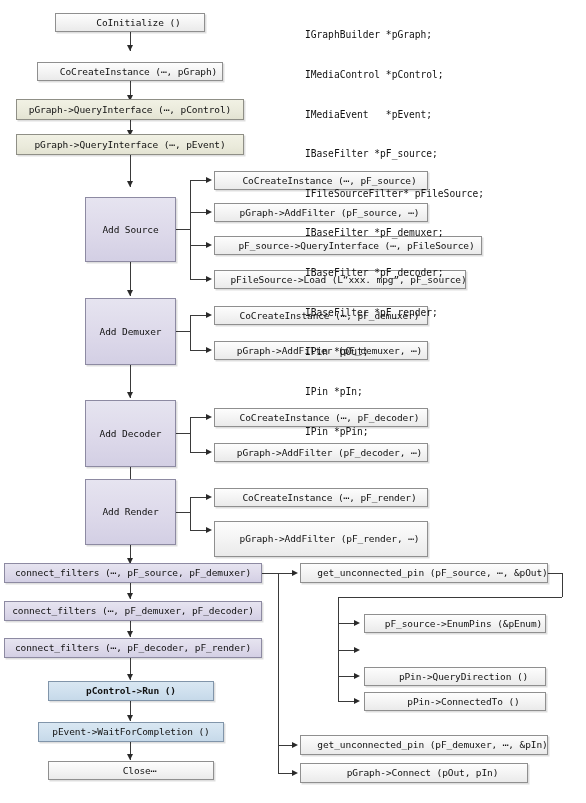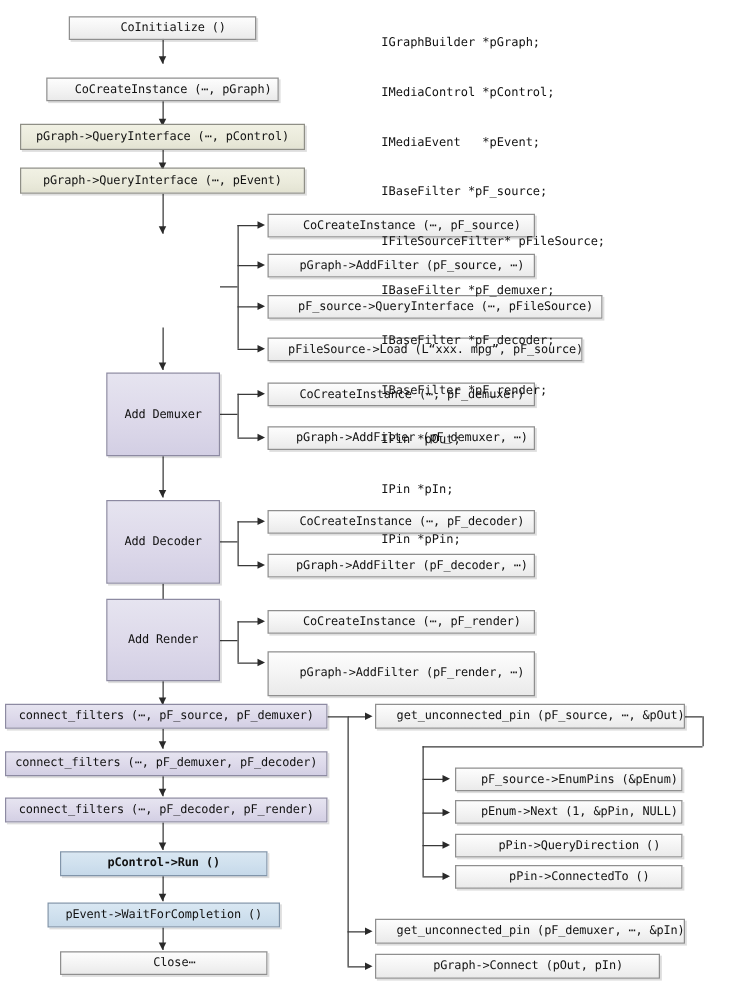--- a/index.html
+++ b/index.html
@@ -112,20 +112,23 @@
   </div>
 
   <div class="node n-beige" style="left:16px;top:99px;width:228px;height:21px;">
     <span>pGraph-&gt;QueryInterface (⋯, pControl)</span>
   </div>
 
   <div class="node n-beige" style="left:16px;top:134px;width:228px;height:21px;">
     <span>pGraph-&gt;QueryInterface (⋯, pEvent)</span>
   </div>
 
+  <div class="node n-purple" style="left:85px;top:197px;width:91px;height:65px;">
+    <span>Add Source</span>
+  </div>
 
   <div class="vline" style="left:130px;top:262px;height:34px;"></div>
   <div class="ar-down" style="left:126.5px;top:290px;"></div>
 
   <div class="hline" style="left:176px;top:229px;width:14px;"></div>
   <div class="vline" style="left:190px;top:180px;height:99px;"></div>
   <div class="hline" style="left:190px;top:180px;width:20px;"></div>
   <div class="hline" style="left:190px;top:212px;width:20px;"></div>
   <div class="hline" style="left:190px;top:245px;width:20px;"></div>
   <div class="hline" style="left:190px;top:279px;width:20px;"></div>
@@ -264,23 +267,20 @@
   <div class="hline" style="left:338px;top:676px;width:20px;"></div>
   <div class="hline" style="left:338px;top:701px;width:20px;"></div>
   <div class="ar-right" style="left:354px;top:619.5px;"></div>
   <div class="ar-right" style="left:354px;top:646.5px;"></div>
   <div class="ar-right" style="left:354px;top:672.5px;"></div>
   <div class="ar-right" style="left:354px;top:697.5px;"></div>
 
   <div class="node n-plain" style="left:364px;top:614px;width:182px;height:19px;">
     <span>pF_source-&gt;EnumPins (&amp;pEnum)</span>
   </div>
-  <div class="node n-plain" style="left:364px;top:640px;width:182px;height:19px;">
-    <span>pEnum-&gt;Next (1, &amp;pPin, NULL)</span>
-  </div>
   <div class="node n-plain" style="left:364px;top:667px;width:182px;height:19px;">
     <span>pPin-&gt;QueryDirection ()</span>
   </div>
   <div class="node n-plain" style="left:300px;top:735px;width:248px;height:20px;">
     <span>get_unconnected_pin (pF_demuxer, ⋯, &amp;pIn)</span>
   </div>
 
   <div class="node n-plain" style="left:364px;top:692px;width:182px;height:19px;">
     <span>pPin-&gt;ConnectedTo ()</span>
   </div>

